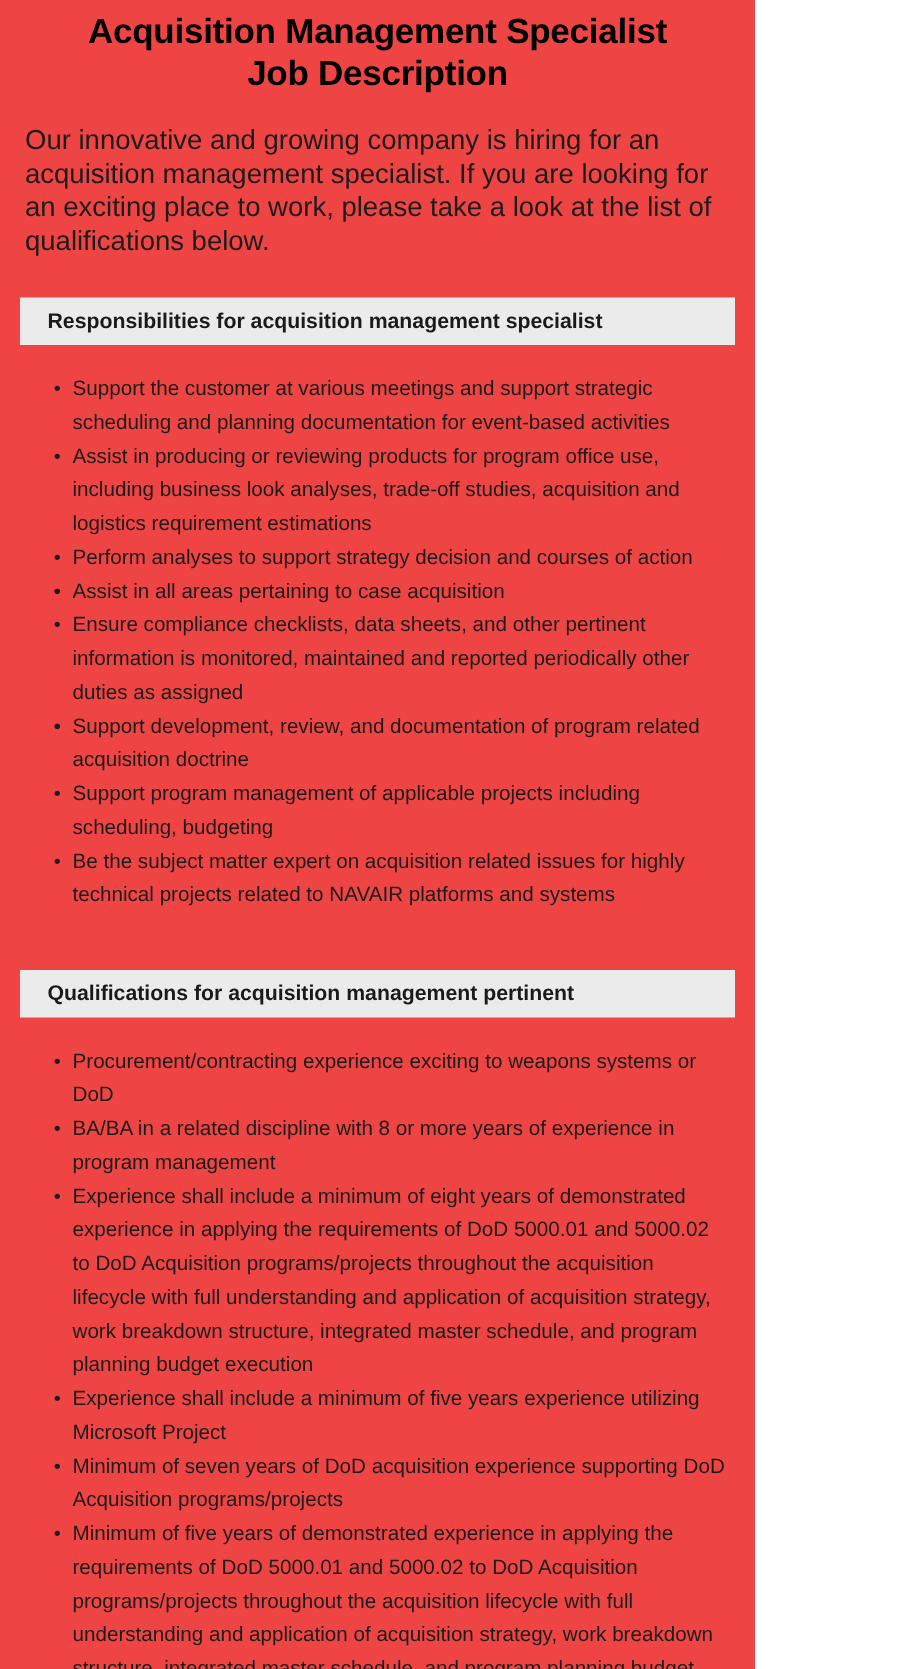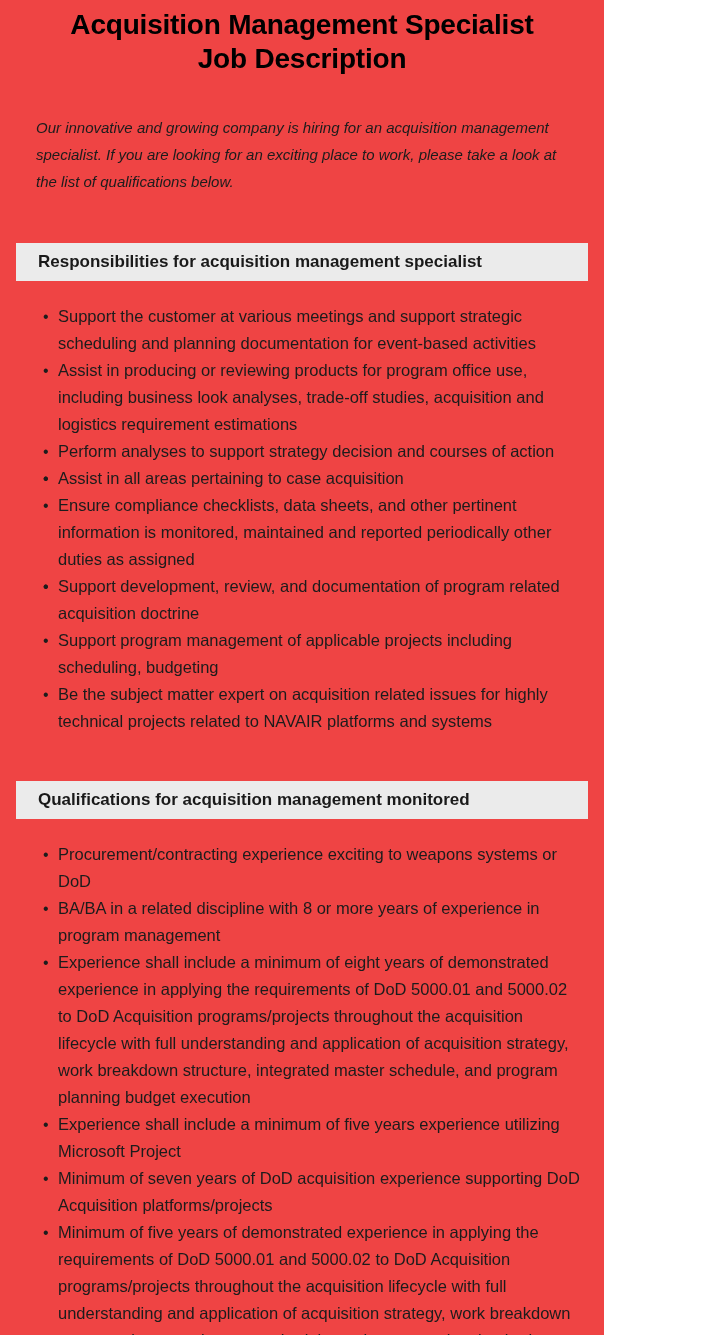--- a/index.html
+++ b/index.html
@@ -27,27 +27,26 @@
     font-size: 28px;
     line-height: 1.22;
     font-weight: bold;
     text-align: center;
     color: #000000;
     margin: 0;
     padding: 8px 55px 0 55px;
     letter-spacing: -0.2px;
   }
   .intro {
-    font-size: 15px;
+    font-size: 22px;
     line-height: 27px;
     color: #1c1c1c;
-    margin: 16px;
+    margin: 0;
     padding: 22px 20px 0 20px;
     max-width: 700px;
-    font-style: italic;
   }
   .section {
     margin: 0;
     padding: 0;
   }
   .section-spacer-top {
     height: 32px;
   }
   .section-header {
     background: #ebebeb;
@@ -109,25 +108,25 @@
         <li class="bullet-item"><span class="bullet-dot">•</span></li>
         <li class="bullet-item"><span class="bullet-dot">•</span><span>Support development, review, and documentation of program related acquisition doctrine</span></li>
         <li class="bullet-item"><span class="bullet-dot">•</span><span>Support program management of applicable projects including scheduling, budgeting</span></li>
         <li class="bullet-item"><span class="bullet-dot">•</span><span>Be the subject matter expert on acquisition related issues for highly technical projects related to NAVAIR platforms and systems</span></li>
       </ul>
     <div class="list-tail"></div>
   </div>
 
   <div class="section">
     <div class="section-spacer-top"></div>
-    <div class="section-header">Qualifications for acquisition management monitored</div>
+    <div class="section-header">Qualifications for acquisition management pertinent</div>
     <ul class="bullet-list" id="list-1">
         <li class="bullet-item"><span class="bullet-dot">•</span><span>Procurement/contracting experience exciting to weapons systems or DoD</span></li>
         <li class="bullet-item"><span class="bullet-dot">•</span><span>BA/BA in a related discipline with 8 or more years of experience in program management</span></li>
         <li class="bullet-item"><span class="bullet-dot">•</span><span>Experience shall include a minimum of eight years of demonstrated experience in applying the requirements of DoD 5000.01 and 5000.02 to DoD Acquisition programs/projects throughout the acquisition lifecycle with full understanding and application of acquisition strategy, work breakdown structure, integrated master schedule, and program planning budget execution</span></li>
         <li class="bullet-item"><span class="bullet-dot">•</span><span>Experience shall include a minimum of five years experience utilizing Microsoft Project</span></li>
-        <li class="bullet-item"><span class="bullet-dot">•</span><span>Minimum of seven years of DoD acquisition experience supporting DoD Acquisition platforms/projects</span></li>
+        <li class="bullet-item"><span class="bullet-dot">•</span><span>Minimum of seven years of DoD acquisition experience supporting DoD Acquisition programs/projects</span></li>
         <li class="bullet-item"><span class="bullet-dot">•</span><span>Minimum of five years of demonstrated experience in applying the requirements of DoD 5000.01 and 5000.02 to DoD Acquisition programs/projects throughout the acquisition lifecycle with full understanding and application of acquisition strategy, work breakdown structure, integrated master schedule, and program planning budget execution</span></li>
       </ul>
     <div class="bottom-pad"></div>
   </div>
 
 </div>
 
 </body></html>

